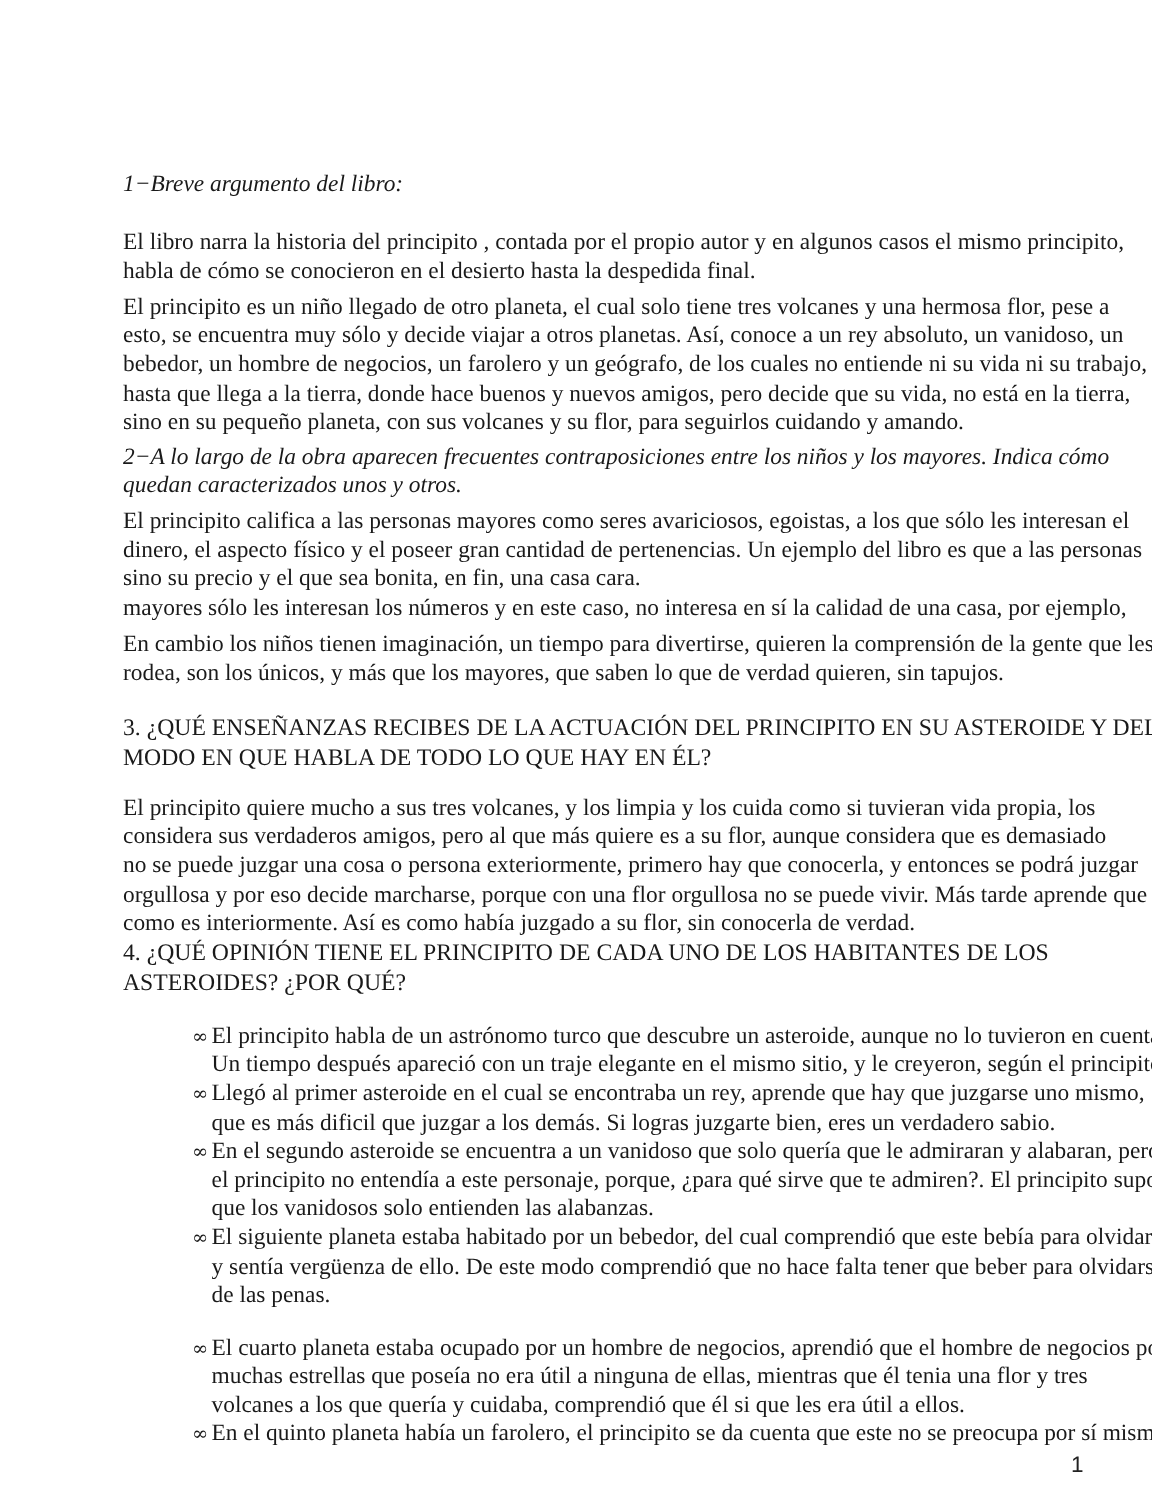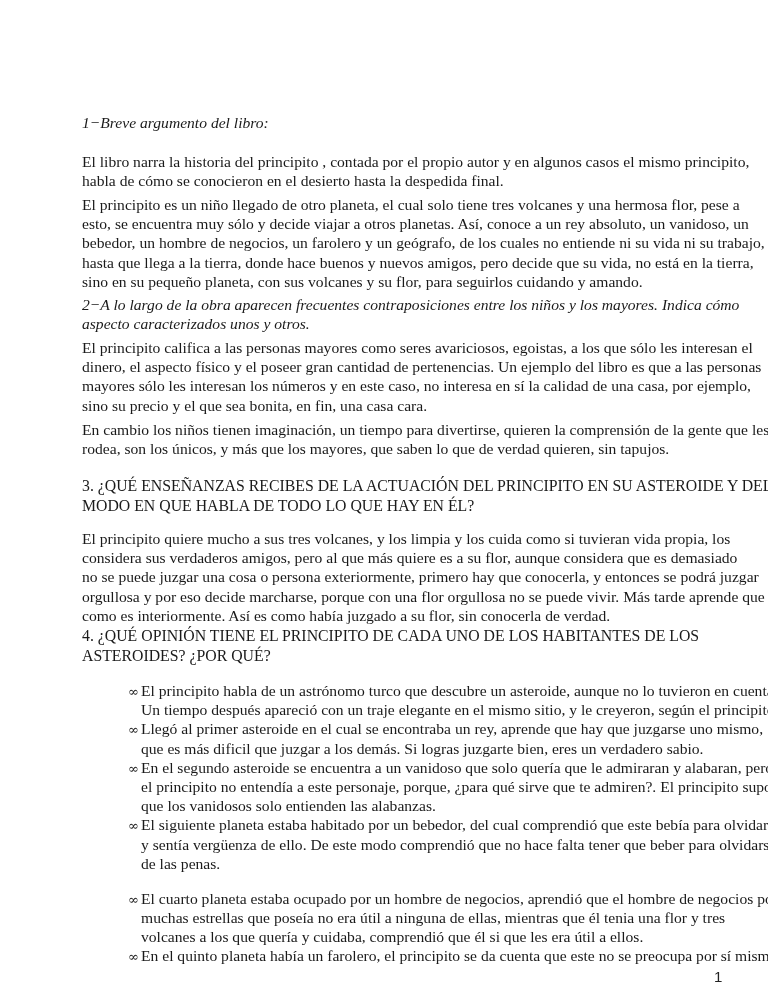--- a/index.html
+++ b/index.html
@@ -95,28 +95,28 @@
   <div class="block" style="top:159px;">
     <span class="line">El principito es un niño llegado de otro planeta, el cual solo tiene tres volcanes y una hermosa flor, pese a</span>
     <span class="line">esto, se encuentra muy sólo y decide viajar a otros planetas. Así, conoce a un rey absoluto, un vanidoso, un</span>
     <span class="line">bebedor, un hombre de negocios, un farolero y un geógrafo, de los cuales no entiende ni su vida ni su trabajo,</span>
     <span class="line">hasta que llega a la tierra, donde hace buenos y nuevos amigos, pero decide que su vida, no está en la tierra,</span>
     <span class="line">sino en su pequeño planeta, con sus volcanes y su flor, para seguirlos cuidando y amando.</span>
   </div>
 
   <div class="block italic" style="top:259px;">
     <span class="line">2−A lo largo de la obra aparecen frecuentes contraposiciones entre los niños y los mayores. Indica cómo</span>
-    <span class="line">aspecto caracterizados unos y otros.</span>
+    <span class="line">quedan caracterizados unos y otros.</span>
   </div>
 
   <div class="block" style="top:302px;">
     <span class="line">El principito califica a las personas mayores como seres avariciosos, egoistas, a los que sólo les interesan el</span>
     <span class="line">dinero, el aspecto físico y el poseer gran cantidad de pertenencias. Un ejemplo del libro es que a las personas</span>
+    <span class="line">sino su precio y el que sea bonita, en fin, una casa cara.</span>
     <span class="line">mayores sólo les interesan los números y en este caso, no interesa en sí la calidad de una casa, por ejemplo,</span>
-    <span class="line">sino su precio y el que sea bonita, en fin, una casa cara.</span>
   </div>
 
   <div class="block" style="top:384px;">
     <span class="line">En cambio los niños tienen imaginación, un tiempo para divertirse, quieren la comprensión de la gente que les</span>
     <span class="line">rodea, son los únicos, y más que los mayores, que saben lo que de verdad quieren, sin tapujos.</span>
   </div>
 
   <div class="block heading-caps" style="top:440px;">
     <span class="line">3. ¿QUÉ ENSEÑANZAS RECIBES DE LA ACTUACIÓN DEL PRINCIPITO EN SU ASTEROIDE Y DEL</span>
     <span class="line">MODO EN QUE HABLA DE TODO LO QUE HAY EN ÉL?</span>

